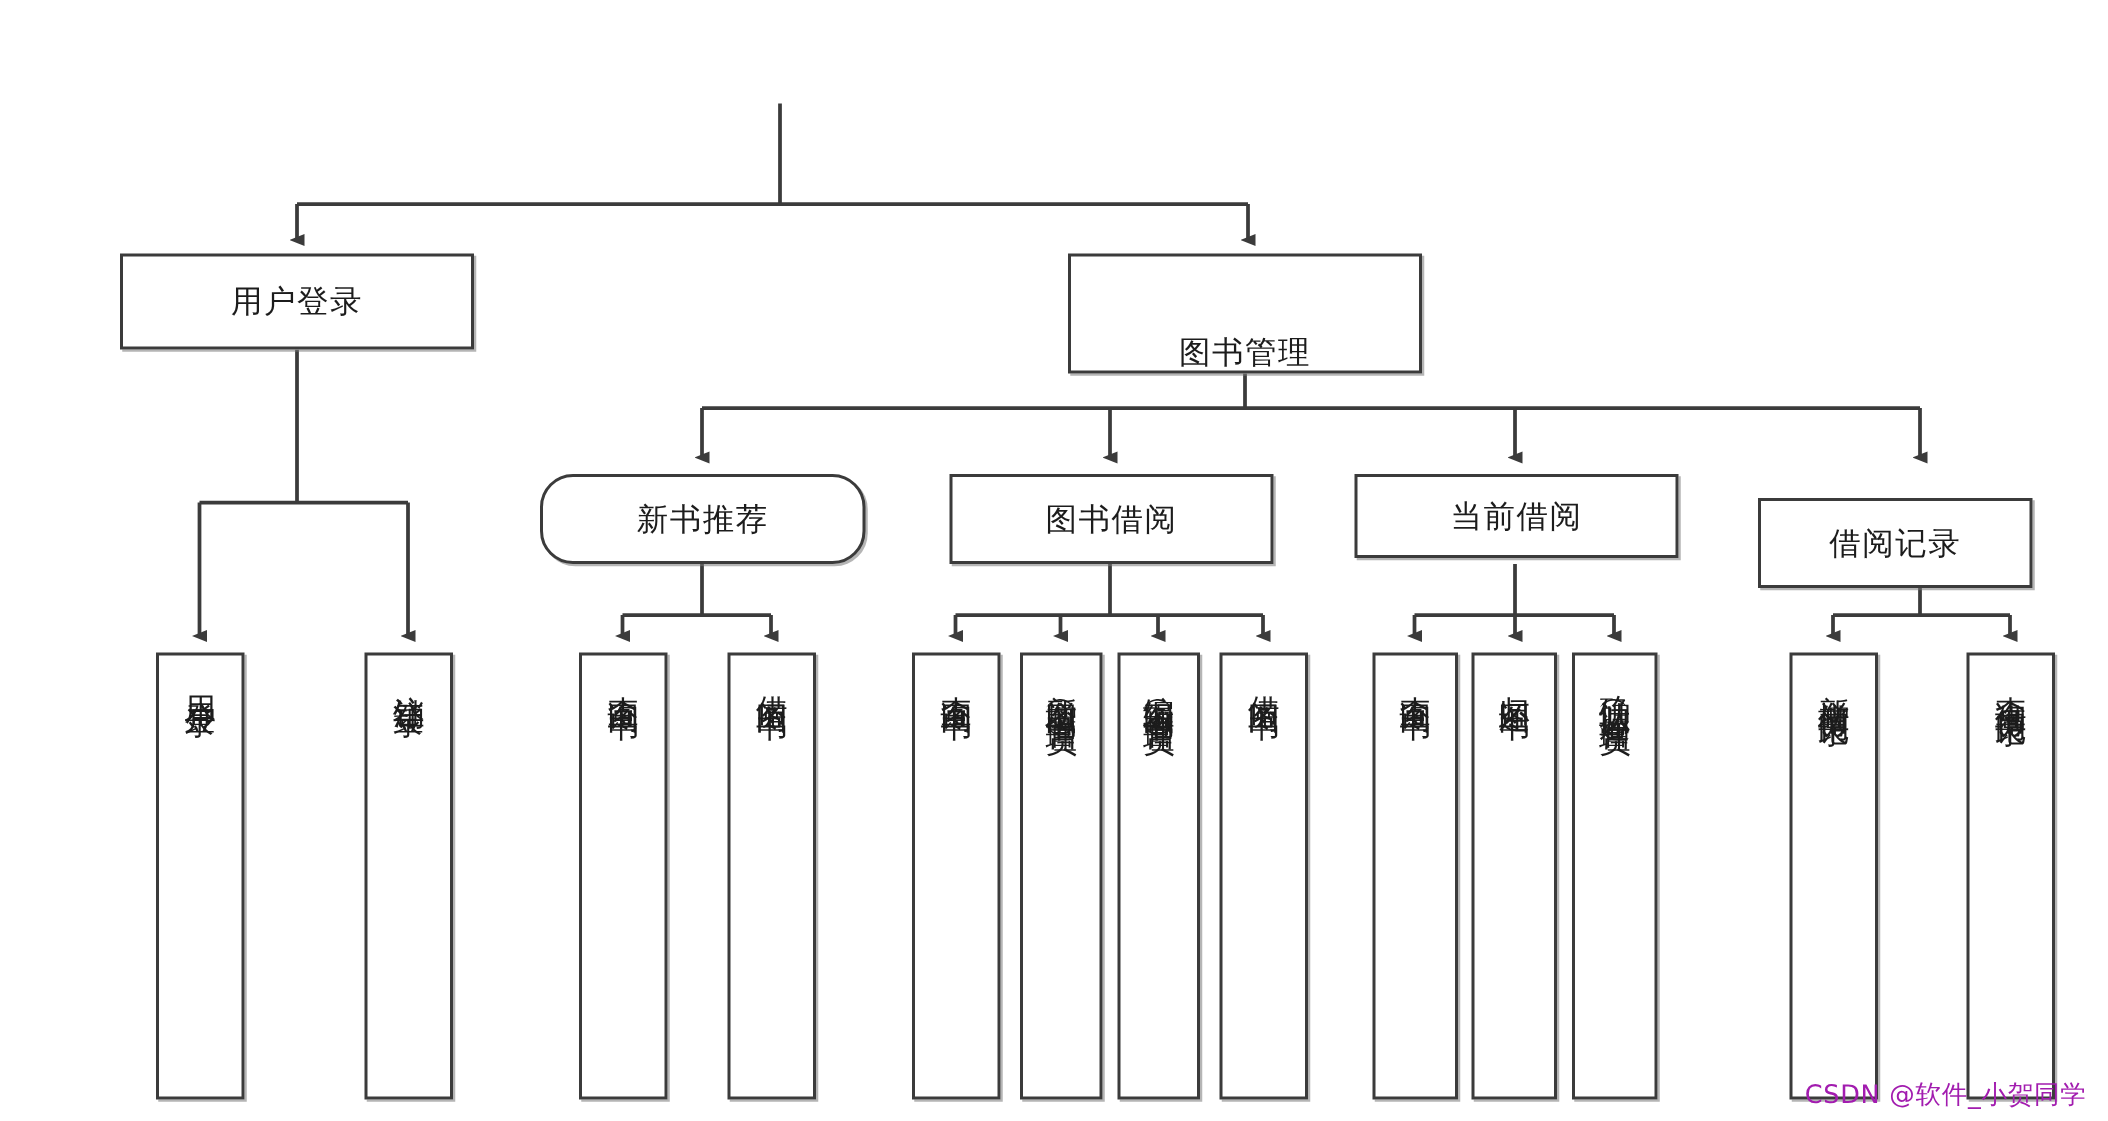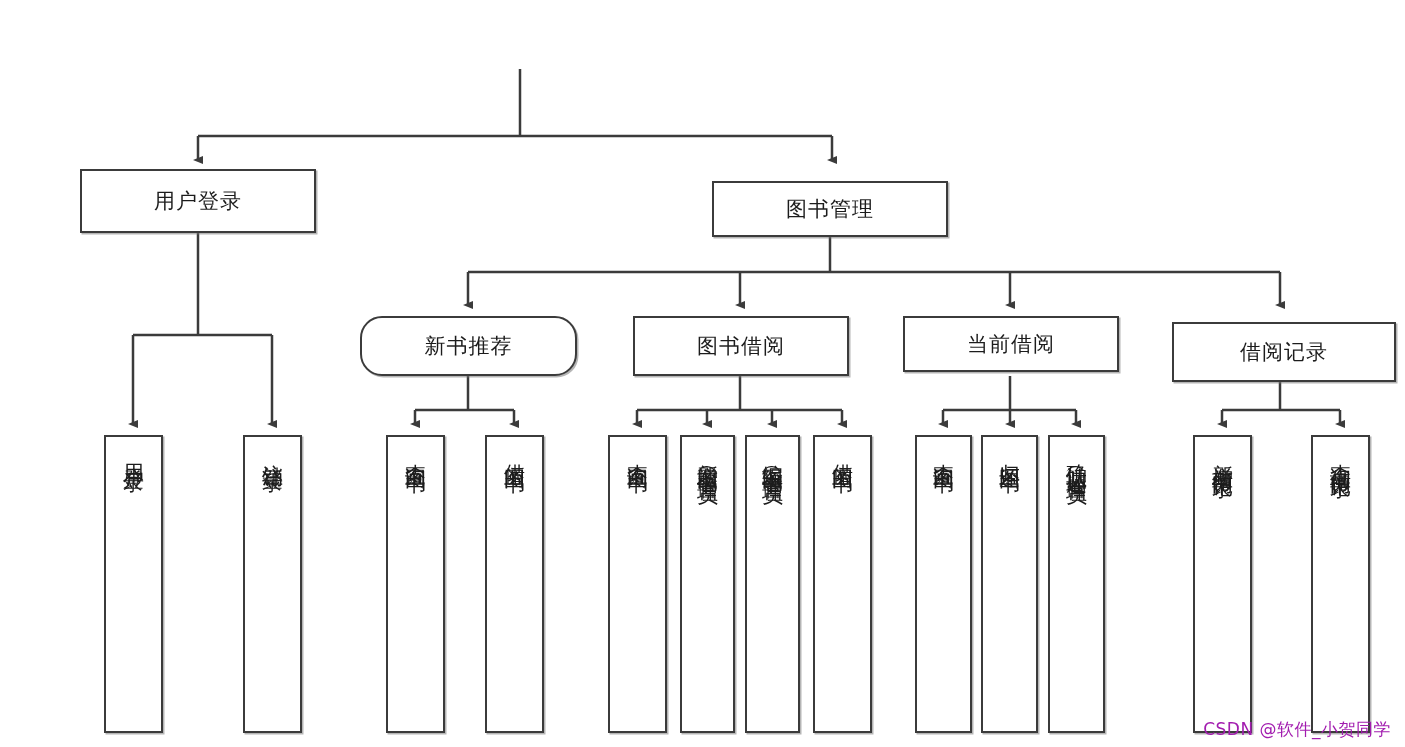--- a/index.html
+++ b/index.html
@@ -121,34 +121,34 @@
       <path d="M1222,410 L1340,410"></path>
       <path d="M1222,410 L1222,424" marker-end="url(#arrow)"></path>
       <path d="M1340,410 L1340,424" marker-end="url(#arrow)"></path>
     </g>
   </svg>
 
 
   <div class="node" style="left:80px; top:169px; width:236px; height:64px;">
     <span class="node-label">用户登录</span>
   </div>
-  <div class="node" style="left:712px; top:181px; width:236px; height:56px;">
+  <div class="node" style="left:712px; top:169px; width:236px; height:80px;align-items:flex-end;">
     <span class="node-label">图书管理</span>
   </div>
 
   <div class="node" style="left:360px; top:316px; width:217px; height:60px;border-radius:22px;">
     <span class="node-label">新书推荐</span>
   </div>
   <div class="node" style="left:633px; top:316px; width:216px; height:60px;">
     <span class="node-label">图书借阅</span>
   </div>
   <div class="node" style="left:903px; top:316px; width:216px; height:56px;">
     <span class="node-label">当前借阅</span>
   </div>
-  <div class="node" style="left:1172px; top:322px; width:224px; height:60px;">
+  <div class="node" style="left:1172px; top:332px; width:183px; height:60px;">
     <span class="node-label">借阅记录</span>
   </div>
 
   <div class="node vertical" style="left:104px; top:435px; width:59px; height:298px;">
     <span class="node-label">用户登录</span>
   </div>
   <div class="node vertical" style="left:243px; top:435px; width:59px; height:298px;">
     <span class="node-label">注销登录</span>
   </div>
 

